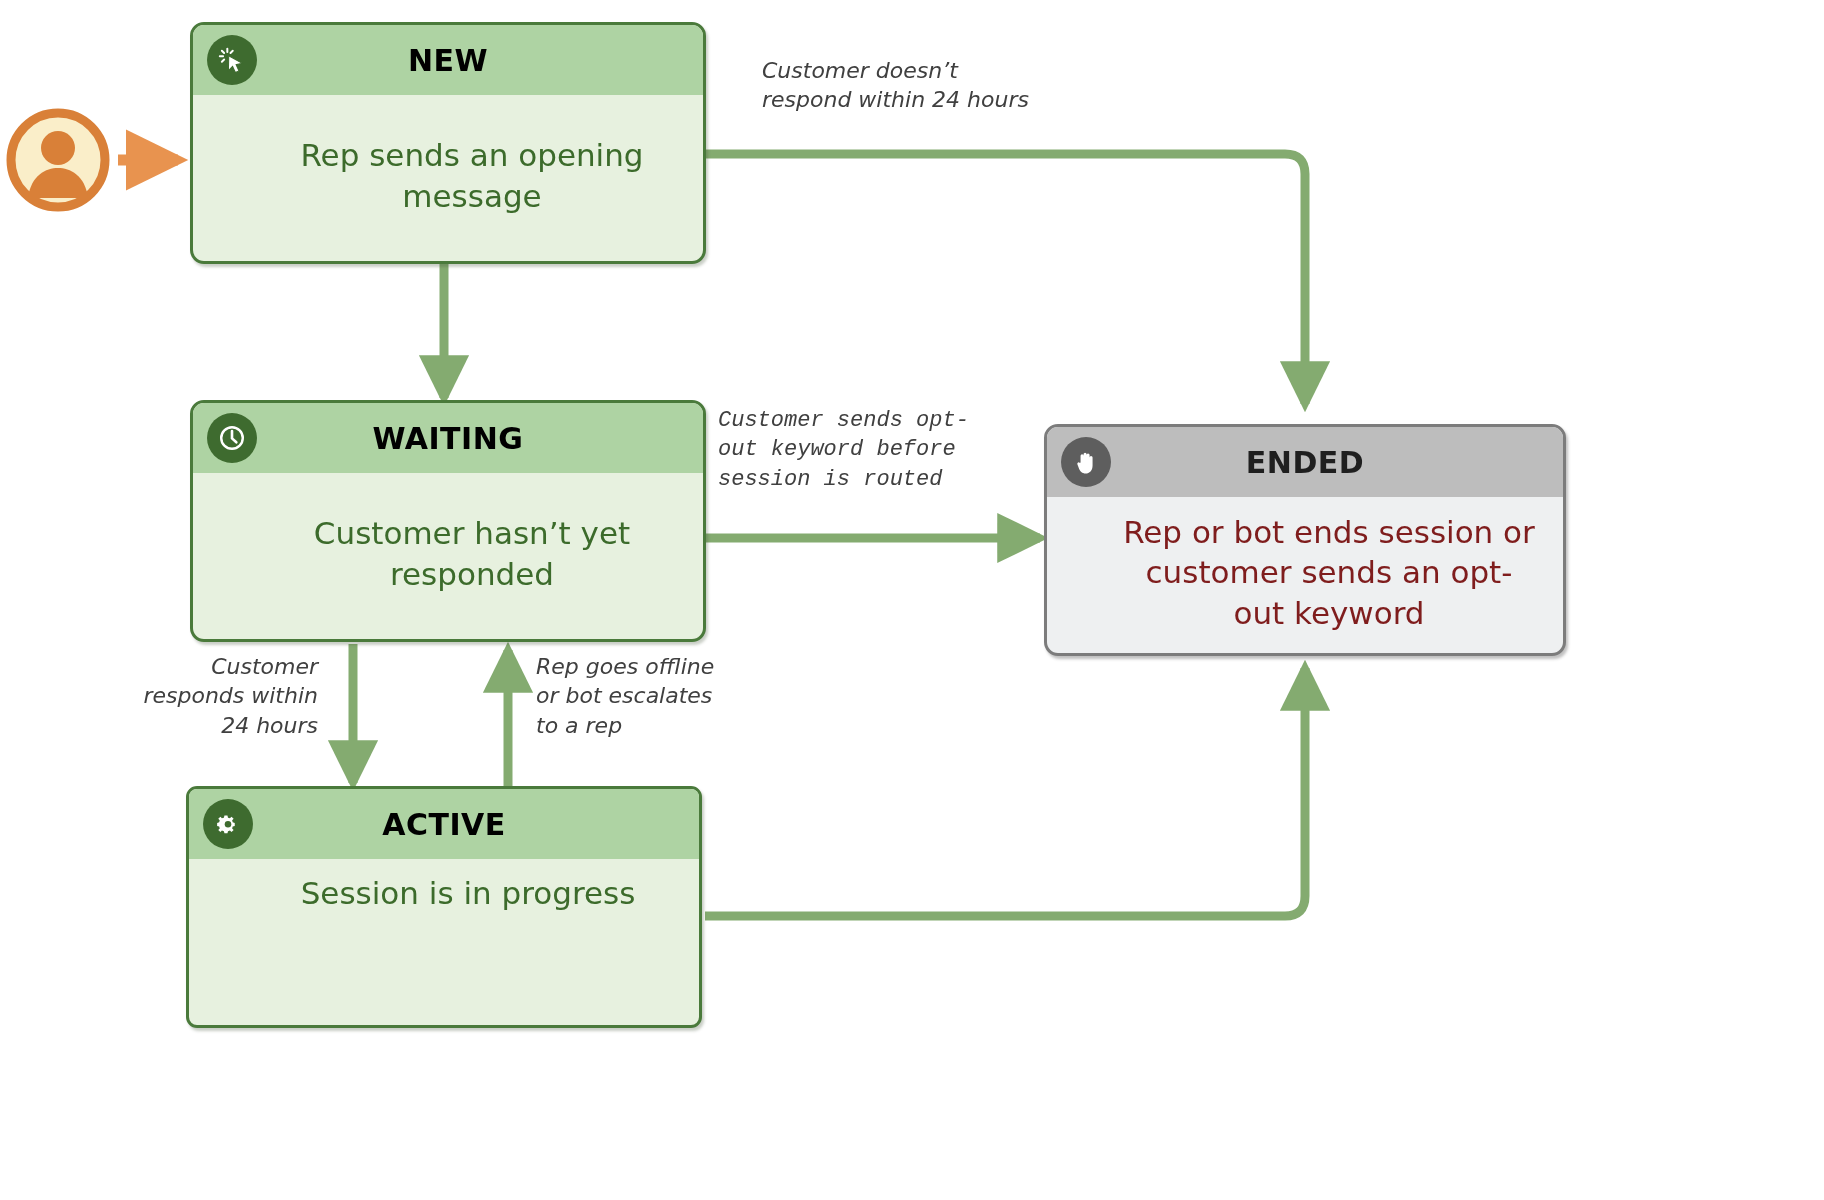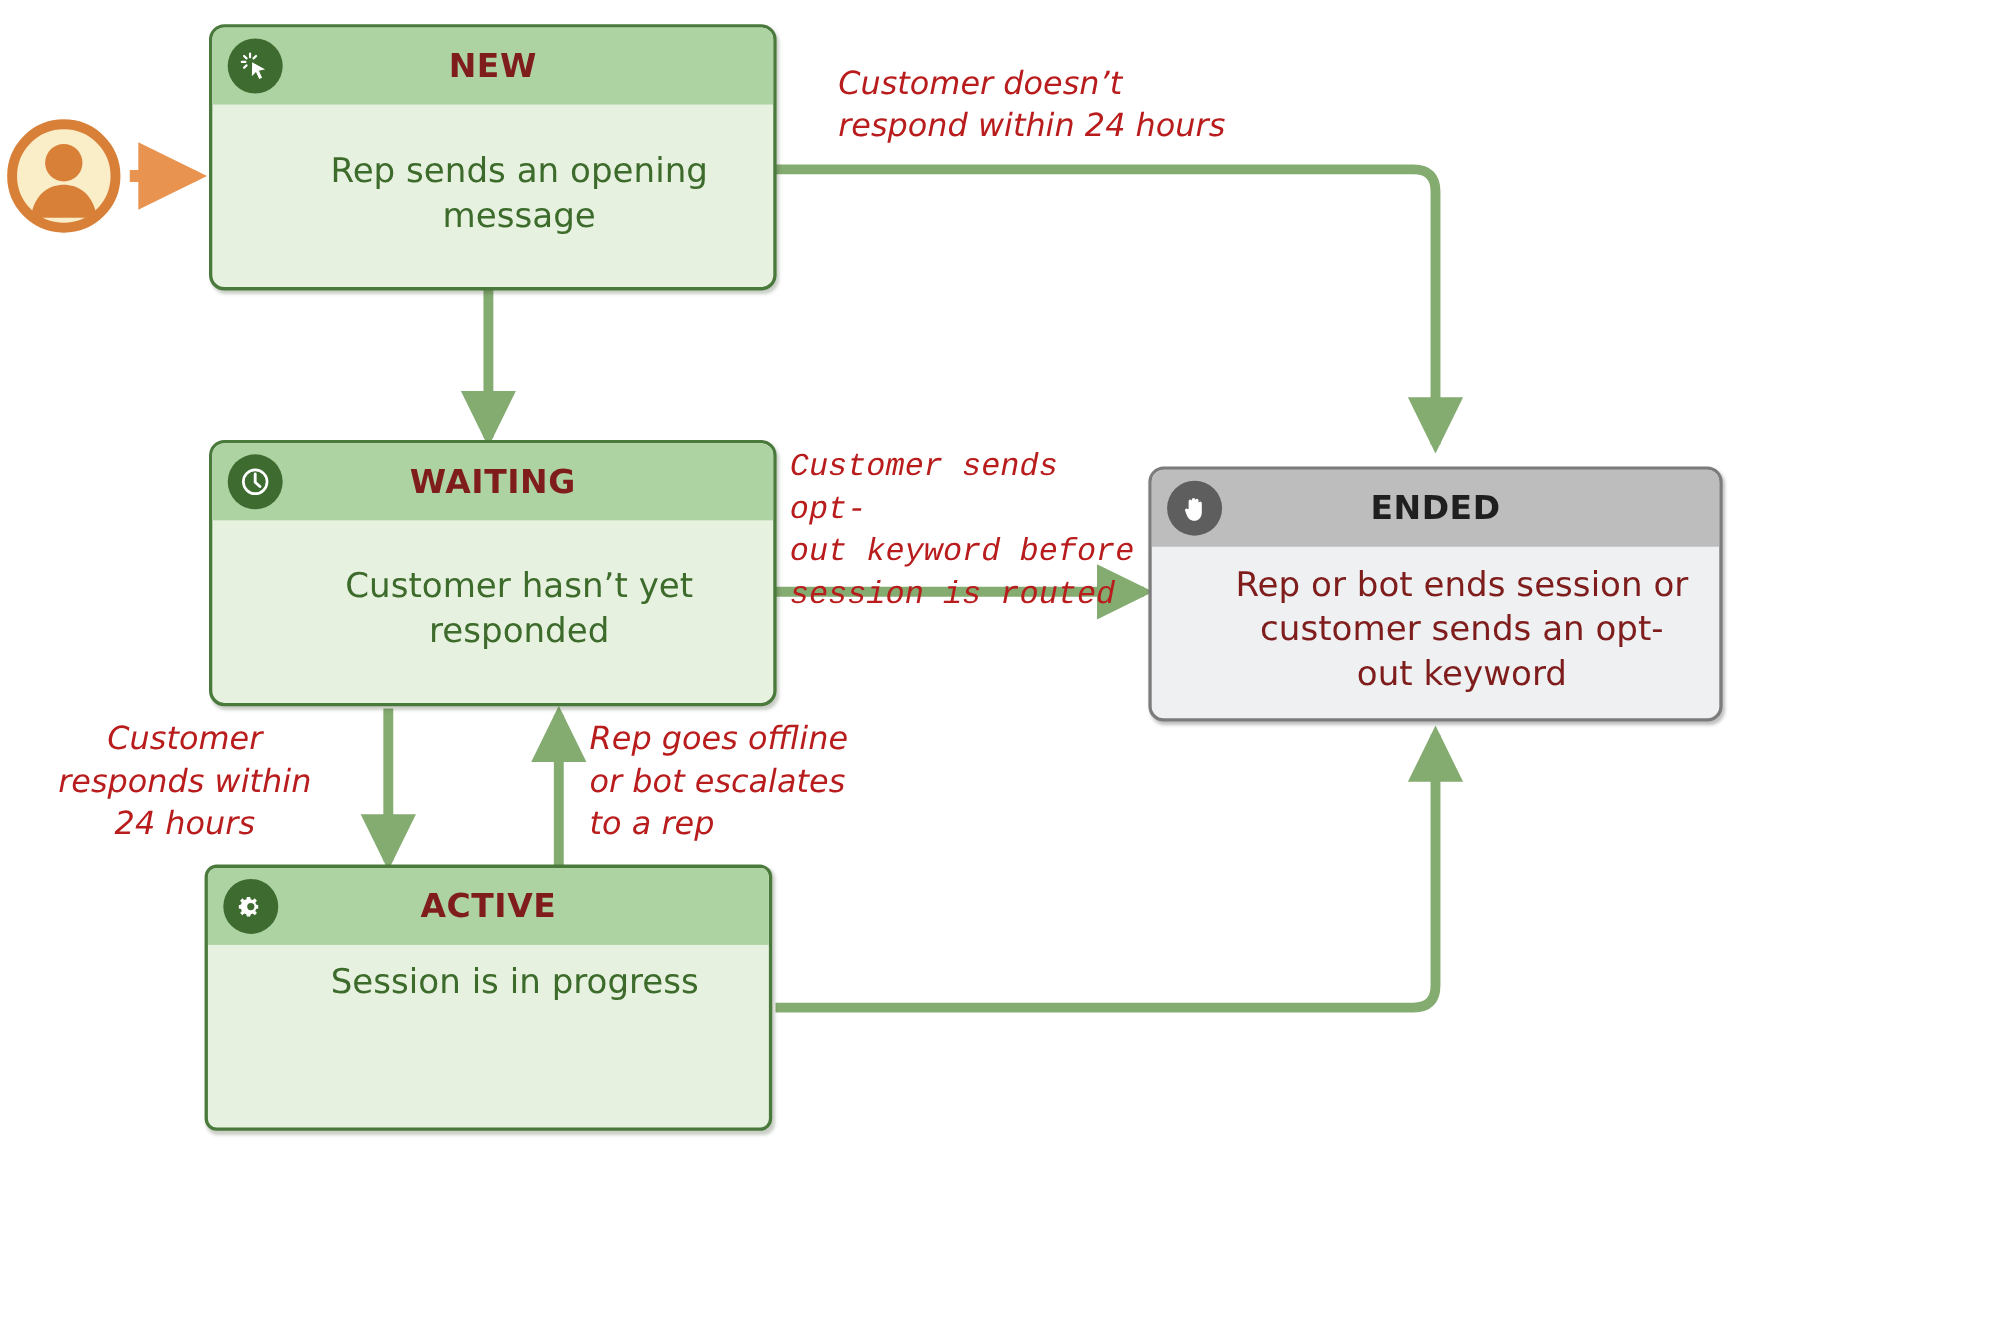--- a/index.html
+++ b/index.html
@@ -60,21 +60,21 @@
   }
   .node-green .node-header { background: #aed3a3; }
   .node-grey  .node-header { background: #bdbdbd; }
 
   .node-title {
     font-family: "DejaVu Sans", sans-serif;
     font-weight: 700;
     font-size: 30px;
     letter-spacing: 0.5px;
   }
-  .node-green .node-title { color: #7f1d1d; }
+  .node-green .node-title { color: #000000; }
   .node-grey  .node-title { color: #1f1f1f; }
 
   .node-badge {
     position: absolute;
     left: 14px;
     top: 50%;
     transform: translateY(-50%);
     width: 50px;
     height: 50px;
     border-radius: 50%;
@@ -101,26 +101,26 @@
   }
   .node-green .node-body-text { color: #3c6b2b; }
   .node-grey  .node-body-text { color: #7f1d1d; }
 
   
   .edge-label {
     position: absolute;
     z-index: 3;
     font-family: "DejaVu Sans", sans-serif;
     font-style: italic;
-    font-size: 29px;
+    font-size: 22px;
     line-height: 1.33;
-    color: #b91c1c;
+    color: #404040;
     white-space: pre-line;
   }
-  .lbl-right  { text-align: center; }
+  .lbl-right  { text-align: right; }
   .lbl-left   { text-align: left; }
 
   
   #actor {
     position: absolute;
     z-index: 2;
     left: 6px;
     top: 108px;
     width: 104px;
     height: 104px;

